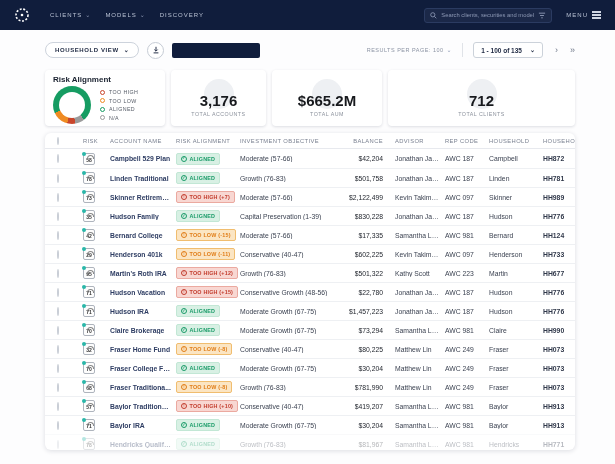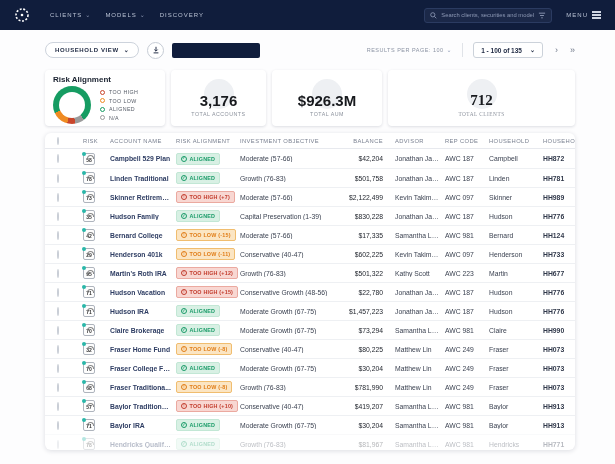--- a/index.html
+++ b/index.html
@@ -42,21 +42,21 @@
   .donut { width:38px; height:38px; border-radius:50%; position:relative; flex:0 0 auto; }
   .donut::after { content:""; position:absolute; inset:6px; background:#fff; border-radius:50%; }
   .legend { display:flex; flex-direction:column; gap:2.5px; }
   .lg-item { display:flex; align-items:center; gap:4px; }
   .lg-dot { width:5px; height:5px; border-radius:50%; border:1.4px solid #999; background:#fff; flex:0 0 auto; }
   .lg-label { font-size:5.3px; letter-spacing:.4px; color:#555b66; }
   .stat-card { flex-direction:column; display:flex; align-items:center; justify-content:center; position:relative; }
   .stat-circle { position:absolute; width:30px; height:30px; border-radius:50%; background:#eef0f3; top:9px; }
   .stat-value { font-size:15px; font-weight:bold; color:#17191d; z-index:1; margin-top:12px;text-align:right; }
   .stat-label { font-size:5.3px; letter-spacing:.5px; color:#8b919c; z-index:1; margin-top:2px; }
-  .w95 { width:95px; } .w110 { width:110px; } .w112 { width:112px; } .w75 { flex:1;font-family:Liberation Serif, serif; }
+  .w95 { width:95px; } .w110 { width:110px; } .w112 { width:112px; } .w75 { flex:1; }
 
   
   .tablecard { position:absolute; top:133px; left:45px; width:530px; height:317px; background:#fff; border-radius:6px;
                box-shadow:0 1px 5px rgba(20,30,60,.14); overflow:hidden; }
   .thead { display:flex; align-items:center; height:16px; padding-left:12px; border-bottom:1px solid #e7e9ee;
            font-size:5.8px; letter-spacing:.4px; color:#7a8191; }
   .trow { display:flex; align-items:center; height:19px; padding-left:12px; border-top:1px solid #eef0f3; font-size:6.8px; color:#3c4352; }
   .trow:first-child { border-top:none; }
   .trow.faded { opacity:.35; }
   .c-sel { width:26px; } .c-risk { width:27px; } .c-name { width:66px; }
@@ -176,21 +176,21 @@
       </div>
     </div>
   </div>
   <div class="card stat-card w95">
     <div class="stat-circle"></div>
     <div class="stat-value">3,176</div>
     <div class="stat-label">TOTAL ACCOUNTS</div>
   </div>
   <div class="card stat-card w110">
     <div class="stat-circle"></div>
-    <div class="stat-value">$926.3M</div>
+    <div class="stat-value">$665.2M</div>
     <div class="stat-label">TOTAL AUM</div>
   </div>
   <div class="card stat-card w75">
     <div class="stat-circle"></div>
     <div class="stat-value">712</div>
     <div class="stat-label">TOTAL CLIENTS</div>
   </div>
 </div>
 
 <div class="tablecard">

